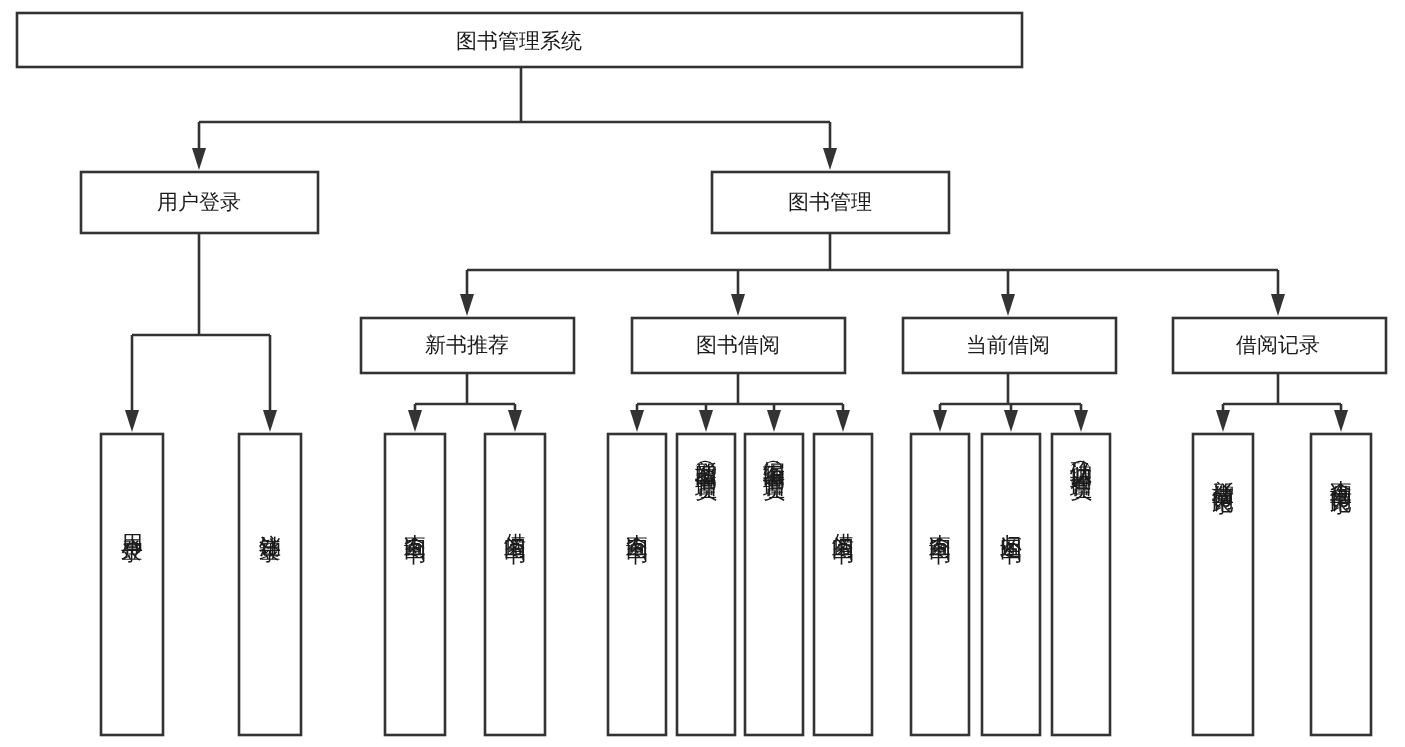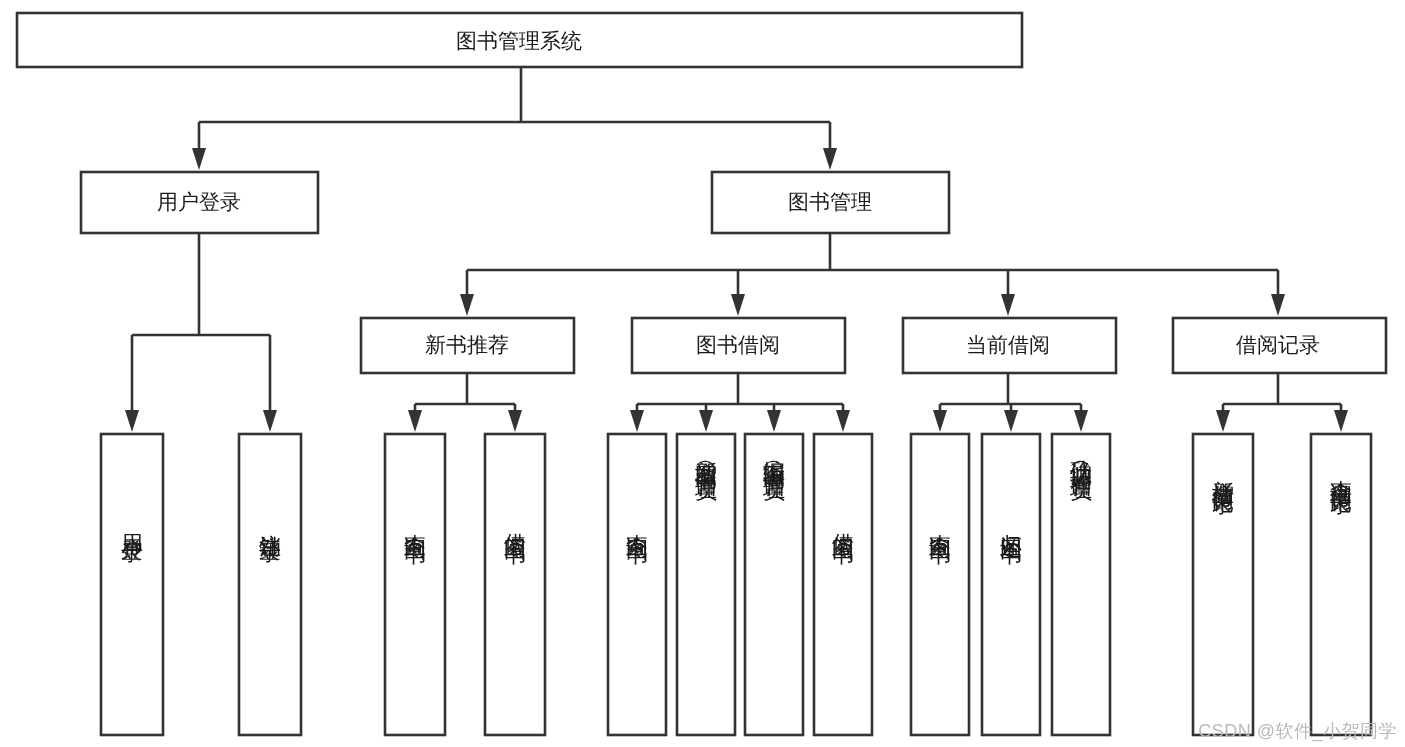--- a/index.html
+++ b/index.html
@@ -223,15 +223,14 @@
     <span class="leaf-label">确认归还（管理员）</span>
   </div>
 
   <div class="leaf-label-wrap" style="left:1193px; top:434px; width:60px; height:301px; padding-top:28px;">
     <span class="leaf-label">新增借阅记录</span>
   </div>
   <div class="leaf-label-wrap" style="left:1311px; top:434px; width:60px; height:301px; padding-top:28px;">
     <span class="leaf-label">查询借阅记录</span>
   </div>
 
-  <div class="watermark">CSDN @软件_小贺同学</div>
 
 </div>
 
 </body></html>

